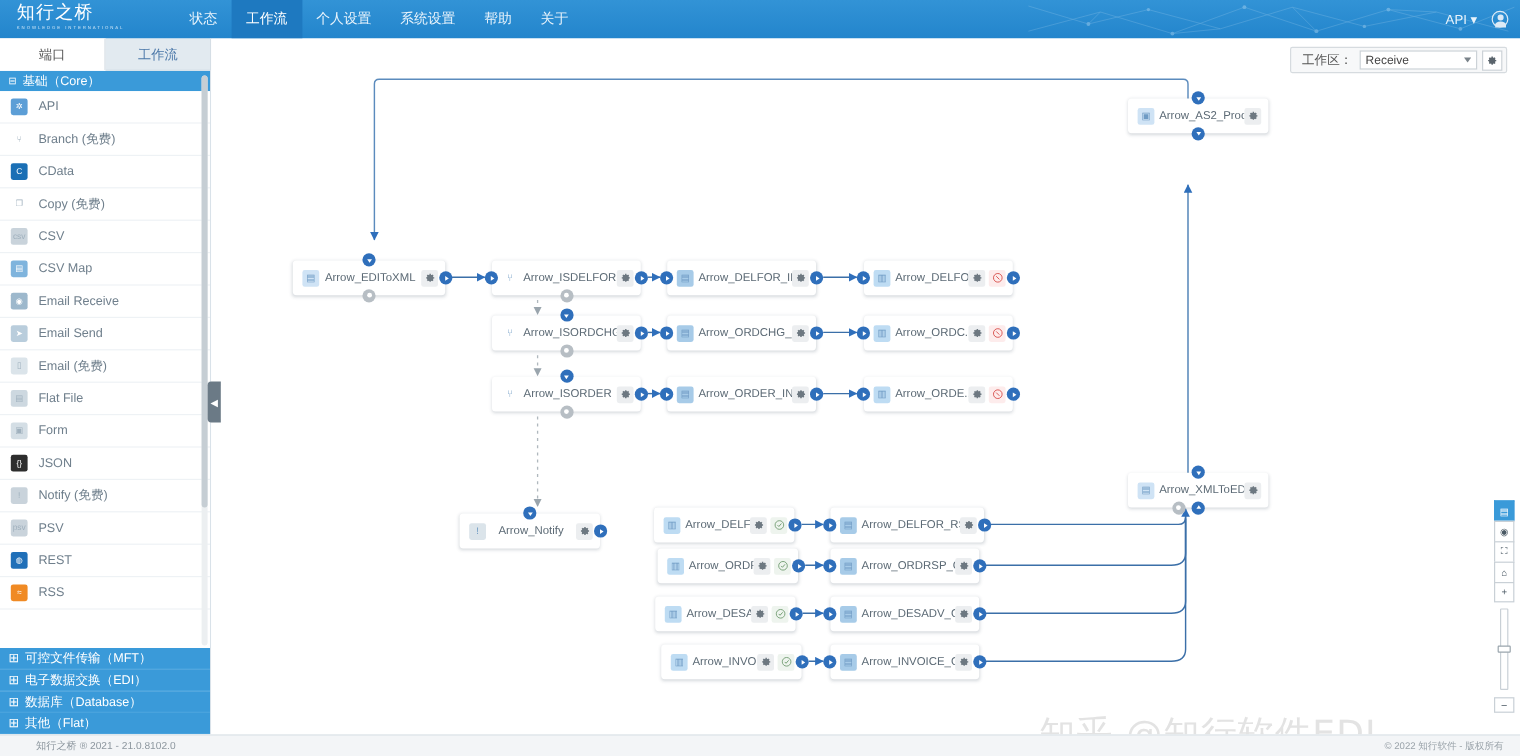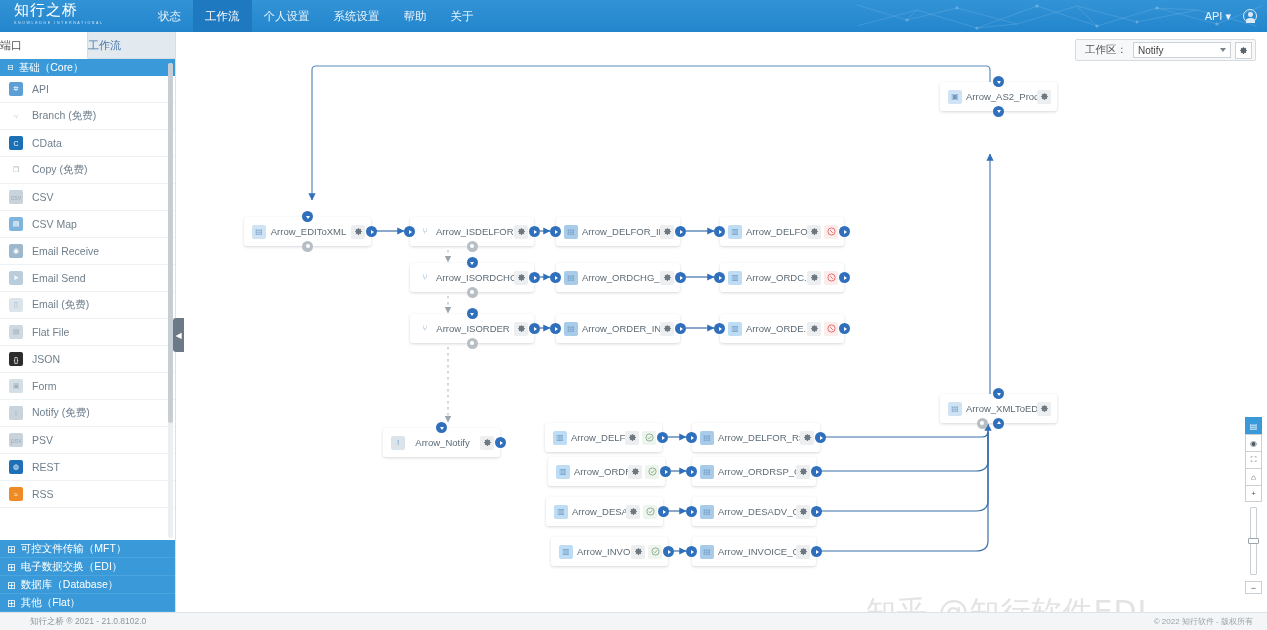--- a/index.html
+++ b/index.html
@@ -55,21 +55,21 @@
     border-radius:50% 50% 0 0; background:#dceaf6;
   }
 
   
   .tabbar {
     position:absolute; left:0; top:32px; width:176px; height:27px;
     background:#e2eaf0; display:flex; border-bottom:1px solid #d5dee5;
   }
   .tab {
     flex:1; font-size:11px; color:#4a77a8; display:flex;
-    align-items:center; justify-content:flex-start; cursor:pointer;
+    align-items:center; justify-content:center; cursor:pointer;
     border-right:1px solid #d5dee5; height:27px;
   }
   .tab.active { background:#fff; color:#555; border-bottom:1px solid #fff; }
 
   
   .sidebar {
     position:absolute; left:0; top:59px; width:176px; height:553px;
     background:#fff; border-right:1px solid #d9e2e9; overflow:hidden;
   }
   .grp-header {
@@ -330,26 +330,26 @@
         </div>
         <div class="side-item">
           <span class="si-ic" style="background: rgb(219, 228, 234); color: rgb(159, 176, 189); border-radius: 2px;">▯</span>
           <span>Email (免费)</span>
         </div>
         <div class="side-item">
           <span class="si-ic" style="background: rgb(205, 216, 224); color: rgb(159, 176, 189); border-radius: 2px;">▤</span>
           <span>Flat File</span>
         </div>
         <div class="side-item">
+          <span class="si-ic" style="background: rgb(212, 222, 229); color: rgb(159, 176, 189); border-radius: 2px;">▣</span>
+          <span>Form</span>
+        </div>
+        <div class="side-item">
           <span class="si-ic" style="background: rgb(45, 45, 45); color: rgb(255, 255, 255); border-radius: 2px;">{}</span>
           <span>JSON</span>
-        </div>
-        <div class="side-item">
-          <span class="si-ic" style="background: rgb(212, 222, 229); color: rgb(159, 176, 189); border-radius: 2px;">▣</span>
-          <span>Form</span>
         </div>
         <div class="side-item">
           <span class="si-ic" style="background: rgb(201, 211, 219); color: rgb(159, 176, 189); border-radius: 2px;">!</span>
           <span>Notify (免费)</span>
         </div>
         <div class="side-item">
           <span class="si-ic" style="background: rgb(201, 211, 219); color: rgb(159, 176, 189); border-radius: 2px;">psv</span>
           <span>PSV</span>
         </div>
         <div class="side-item">
@@ -384,21 +384,21 @@
       </div>
   </div>
 
   <div class="collapse-handle">◀</div>
 
   <div class="canvas">
 
     <div class="canvas-toolbar">
       <span class="ws-label">工作区：</span>
       <div class="ws-select">
-        <span>Notify</span>
+        <span>Receive</span>
         <span class="caret"></span>
       </div>
       <div class="ws-gear">
         <svg width="9" height="9" viewBox="0 0 16 16">
           <path fill="#5a646c" d="M8 5.2A2.8 2.8 0 1 0 8 10.8 2.8 2.8 0 1 0 8 5.2zm0 4.2a1.4 1.4 0 1 1 0-2.8 1.4 1.4 0 0 1 0 2.8z"></path>
           <path fill="#5a646c" d="M14 7h-1.3a4.9 4.9 0 0 0-.6-1.4l.9-.9-1.7-1.7-.9.9A4.9 4.9 0 0 0 9 3.3V2H6.9v1.3a4.9 4.9 0 0 0-1.4.6l-.9-.9L2.9 4.7l.9.9A4.9 4.9 0 0 0 3.2 7H2v2.1h1.2c.1.5.3 1 .6 1.4l-.9.9 1.7 1.7.9-.9c.4.3.9.5 1.4.6V14H9v-1.2c.5-.1 1-.3 1.4-.6l.9.9 1.7-1.7-.9-.9c.3-.4.5-.9.6-1.4H14V7z"></path>
         </svg>
       </div>
     </div>
 

